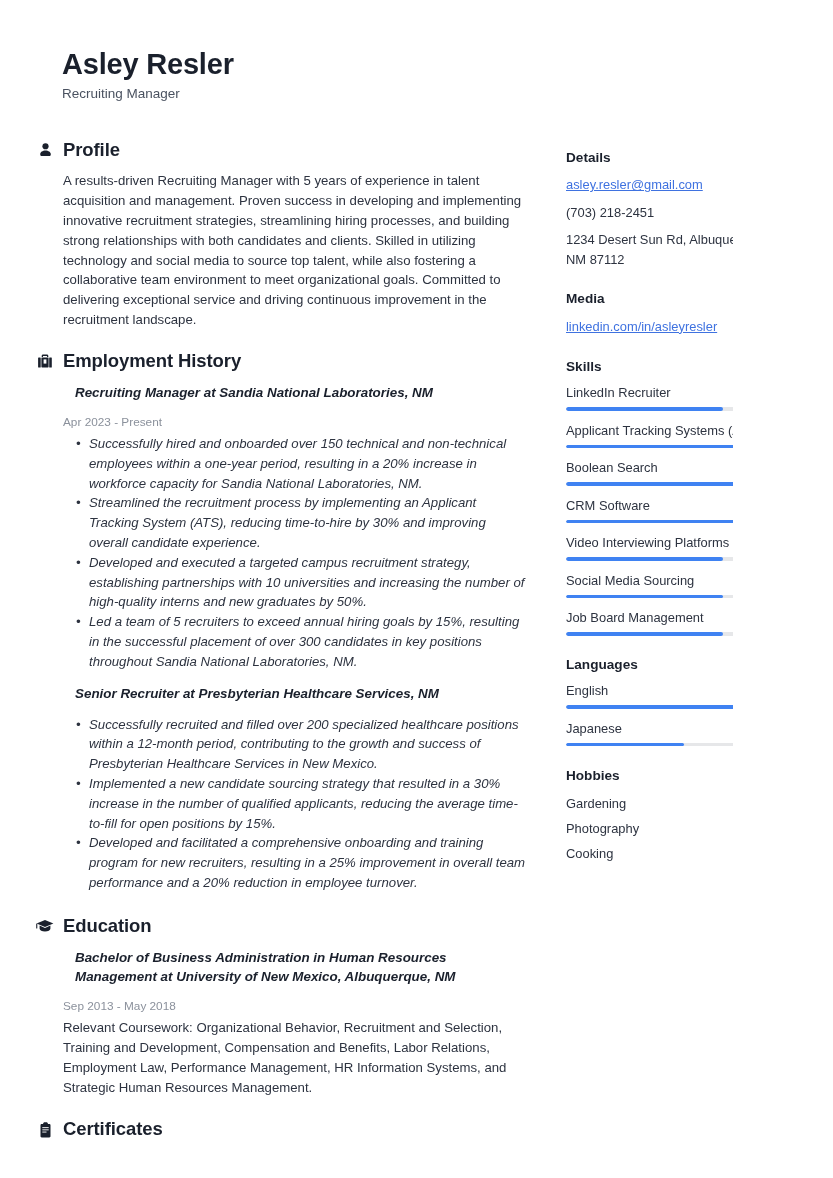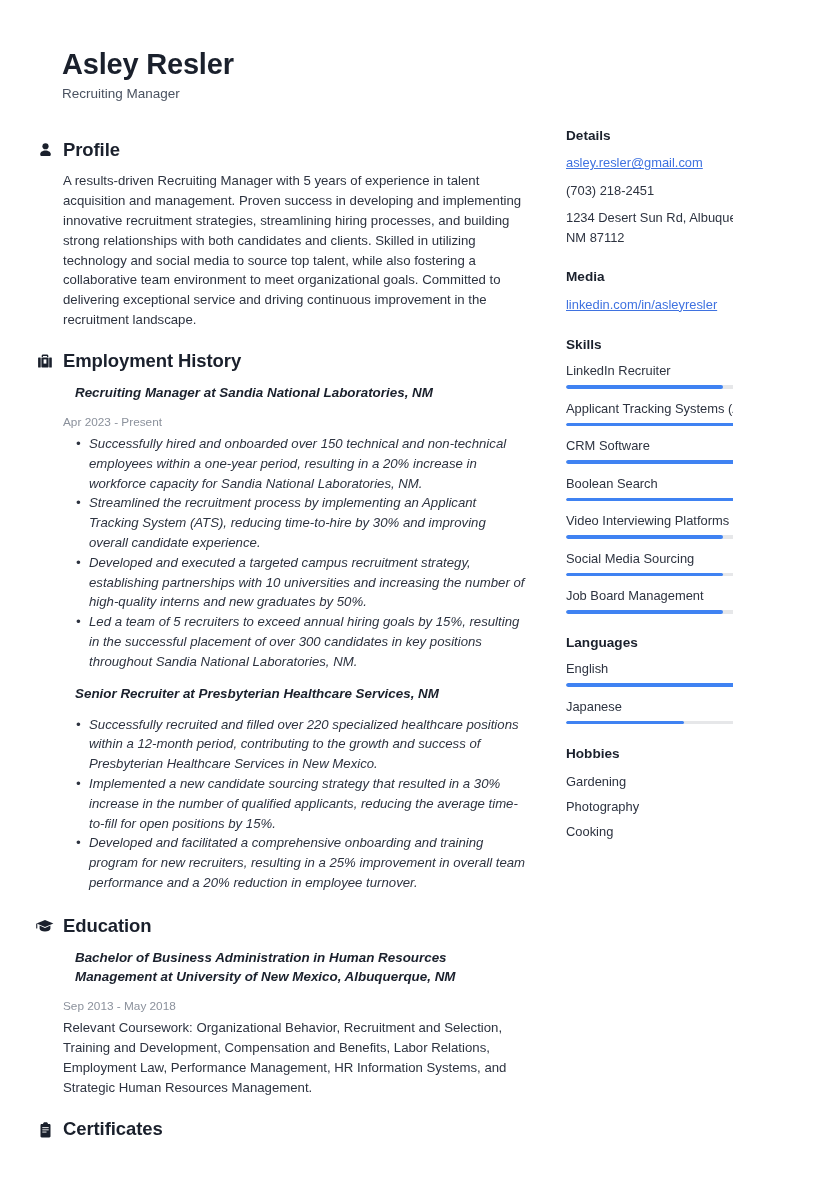--- a/index.html
+++ b/index.html
@@ -46,21 +46,21 @@
   
   #main-col {
     position: absolute;
     left: 36px;
     top: 140px;
     width: 490px;
   }
   #side-col {
     position: absolute;
     left: 566px;
-    top: 128px;
+    top: 150px;
     width: 210px;
   }
 
   
   .section {
     margin-bottom: 0;
   }
   .section-head {
     display: flex;
     align-items: center;
@@ -240,21 +240,21 @@
             <li>Successfully hired and onboarded over 150 technical and non-technical employees within a one-year period, resulting in a 20% increase in workforce capacity for Sandia National Laboratories, NM.</li>
             <li>Streamlined the recruitment process by implementing an Applicant Tracking System (ATS), reducing time-to-hire by 30% and improving overall candidate experience.</li>
             <li>Developed and executed a targeted campus recruitment strategy, establishing partnerships with 10 universities and increasing the number of high-quality interns and new graduates by 50%.</li>
             <li>Led a team of 5 recruiters to exceed annual hiring goals by 15%, resulting in the successful placement of over 300 candidates in key positions throughout Sandia National Laboratories, NM.</li>
           </ul>
         </div>
 
         <div class="entry">
           <div class="entry-title">Senior Recruiter at Presbyterian Healthcare Services, NM</div>
           <ul class="bullets">
-            <li>Successfully recruited and filled over 220 specialized healthcare positions within a 12-month period, contributing to the growth and success of Presbyterian Healthcare Services in New Mexico.</li>
+            <li>Successfully recruited and filled over 200 specialized healthcare positions within a 12-month period, contributing to the growth and success of Presbyterian Healthcare Services in New Mexico.</li>
             <li>Implemented a new candidate sourcing strategy that resulted in a 30% increase in the number of qualified applicants, reducing the average time-to-fill for open positions by 15%.</li>
             <li>Developed and facilitated a comprehensive onboarding and training program for new recruiters, resulting in a 25% improvement in overall team performance and a 20% reduction in employee turnover.</li>
           </ul>
         </div>
 
       </div>
     </div>
 
     <div class="section" style="margin-bottom:22px;">
       <div class="section-head">
@@ -315,27 +315,27 @@
             <div class="rated-fill" style="width: 80%;"></div>
           </div>
       </div>
       <div class="rated-item">
         <div class="rated-label">Applicant Tracking Systems (ATS)</div>
         <div class="rated-track">
             <div class="rated-fill" style="width: 100%;"></div>
           </div>
       </div>
       <div class="rated-item">
+        <div class="rated-label">Boolean Search</div>
+        <div class="rated-track">
+            <div class="rated-fill" style="width: 100%;"></div>
+          </div>
+      </div>
+      <div class="rated-item">
         <div class="rated-label">CRM Software</div>
-        <div class="rated-track">
-            <div class="rated-fill" style="width: 100%;"></div>
-          </div>
-      </div>
-      <div class="rated-item">
-        <div class="rated-label">Boolean Search</div>
         <div class="rated-track">
             <div class="rated-fill" style="width: 100%;"></div>
           </div>
       </div>
       <div class="rated-item">
         <div class="rated-label">Video Interviewing Platforms</div>
         <div class="rated-track">
             <div class="rated-fill" style="width: 80%;"></div>
           </div>
       </div>

